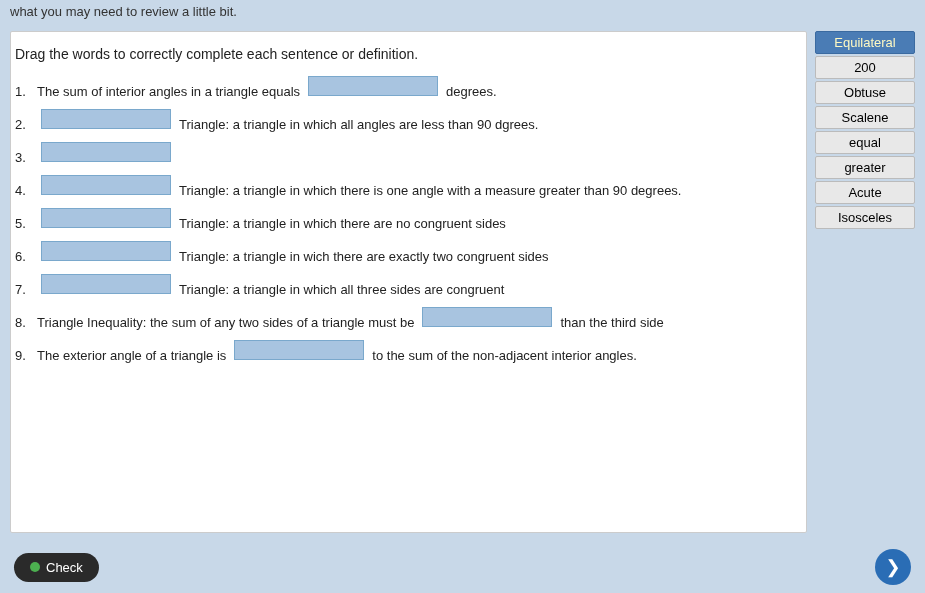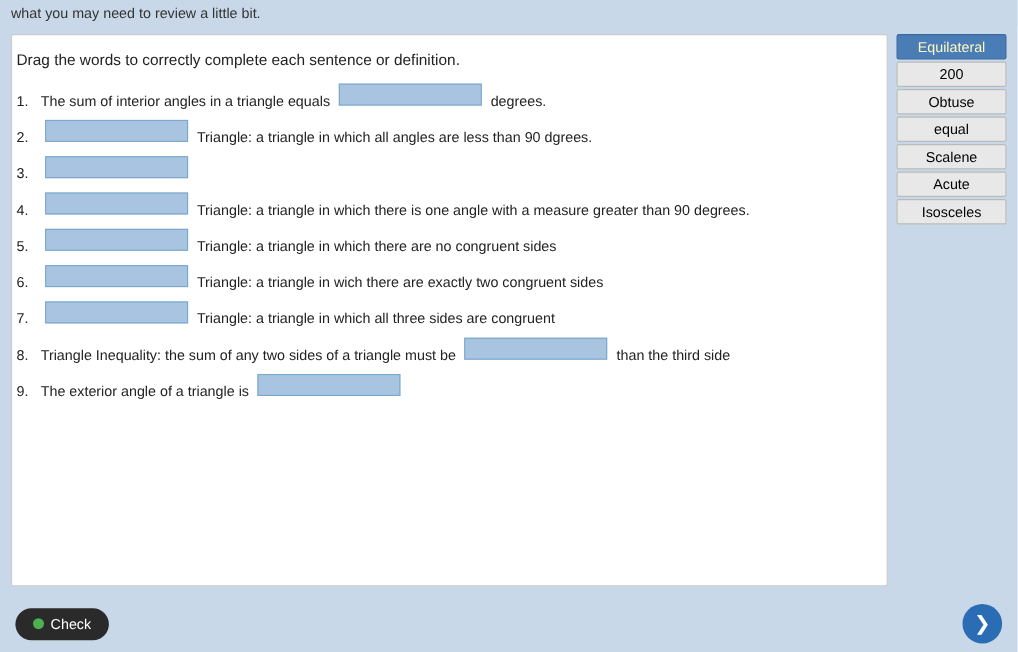--- a/index.html
+++ b/index.html
@@ -175,33 +175,35 @@
         <div class="question-row">
           <span class="question-num">8.</span>
           <span class="question-text">Triangle Inequality: the sum of any two sides of a triangle must be </span>
           <span class="drop-box"></span>
           <span class="question-text"> than the third side</span>
         </div>
         <div class="question-row">
           <span class="question-num">9.</span>
           <span class="question-text">The exterior angle of a triangle is </span>
           <span class="drop-box"></span>
+          <span class="question-text"> to the sum of the non-adjacent interior angles.</span>
         </div>
       </div>
 
   </div>
 
   <div class="sidebar">
 
     <div id="word-tiles-container" style="display: flex; flex-direction: column; gap: 2px;">
         <div class="word-tile blue">Equilateral</div>
         <div class="word-tile">200</div>
         <div class="word-tile">Obtuse</div>
+        <div class="word-tile">Scalene</div>
         <div class="word-tile">equal</div>
-        <div class="word-tile">Scalene</div>
+        <div class="word-tile">greater</div>
         <div class="word-tile">Acute</div>
         <div class="word-tile">Isosceles</div>
       </div>
   </div>
 </div>
 
 <div class="bottom-bar">
   <button class="check-btn">
     <span class="dot"></span>
     <span>Check</span>

